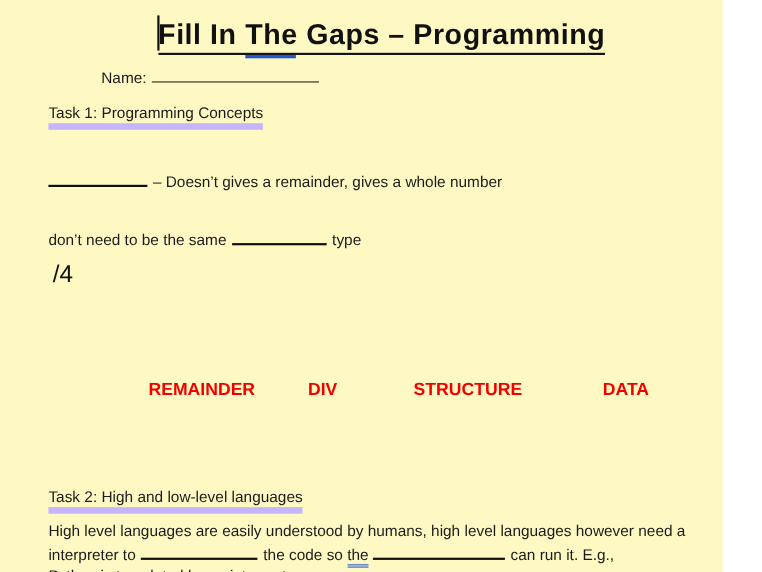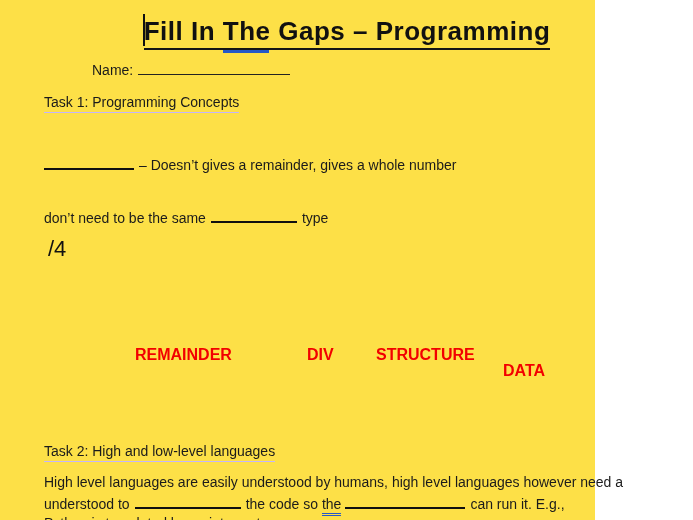--- a/index.html
+++ b/index.html
@@ -7,23 +7,23 @@
     padding: 0;
     width: 693px;
     height: 520px;
     background: #ffffff;
     overflow: hidden;
     font-family: "Liberation Sans", sans-serif;
     color: #1b1b1b;
   }
   .page {
     position: relative;
-    width: 595px;
+    width: 657px;
     height: 520px;
-    background: #fde047;
+    background: #fef9c3;
   }
   .line {
     position: absolute;
     left: 44px;
     font-size: 14px;
     line-height: 18px;
     white-space: nowrap;
     color: #1b1b1b;
   }
   
@@ -73,21 +73,21 @@
     border-bottom: 2px solid #101010;
     margin: 0 5px;
   }
   .blank-thin {
     border-bottom-width: 1px;
     border-bottom-color: #222222;
   }
   .blank-start { margin-left: 0; }
   .heading-underline {
     display: inline-block;
-    border-bottom: 1px solid #c4b5fd;
+    border-bottom: 6px solid #c4b5fd;
     padding-bottom: 1px;
   }
   .score {
     position: absolute;
     left: 48px;
     top: 236px;
     font-size: 22px;
     line-height: 26px;
     color: #111111;
   }
@@ -130,29 +130,29 @@
   </div>
 
 
   <div class="line" style="top:209px;">
     <span class="seg">don’t need to be the same</span><span class="blank" style="width:86px;"></span><span class="seg">type</span>
   </div>
 
   <div class="score">/4</div>
 
   <div class="bank-word" style="left:135px;">REMAINDER</div>
-  <div class="bank-word" style="left:280px;margin-left:27px;">DIV</div>
+  <div class="bank-word" style="left:280px;">DIV</div>
   <div class="bank-word" style="left:376px;">STRUCTURE</div>
-  <div class="bank-word" style="left:503px;margin-top:16px;">DATA</div>
+  <div class="bank-word" style="left:548px;">DATA</div>
 
   <div class="line" style="top:442px;">
     <span class="heading-underline">Task 2: High and low-level languages</span>
   </div>
 
   <div class="line" style="top:473px;">High level languages are easily understood by humans, high level languages however need a</div>
 
   <div class="line" style="top:495px;">
-    <span class="seg">understood to</span><span class="blank" style="width:106px;"></span><span class="seg">the code so</span> <span class="grammar-the">the</span><span class="blank blank-start" style="width:120px; margin-right:5px;"></span><span class="seg">can run it. E.g.,</span>
+    <span class="seg">interpreter to</span><span class="blank" style="width:106px;"></span><span class="seg">the code so</span> <span class="grammar-the">the</span><span class="blank blank-start" style="width:120px; margin-right:5px;"></span><span class="seg">can run it. E.g.,</span>
   </div>
 
   <div class="line" style="top:514px;">Python is translated by an interpreter</div>
 
 </div>
 
 </body></html>

